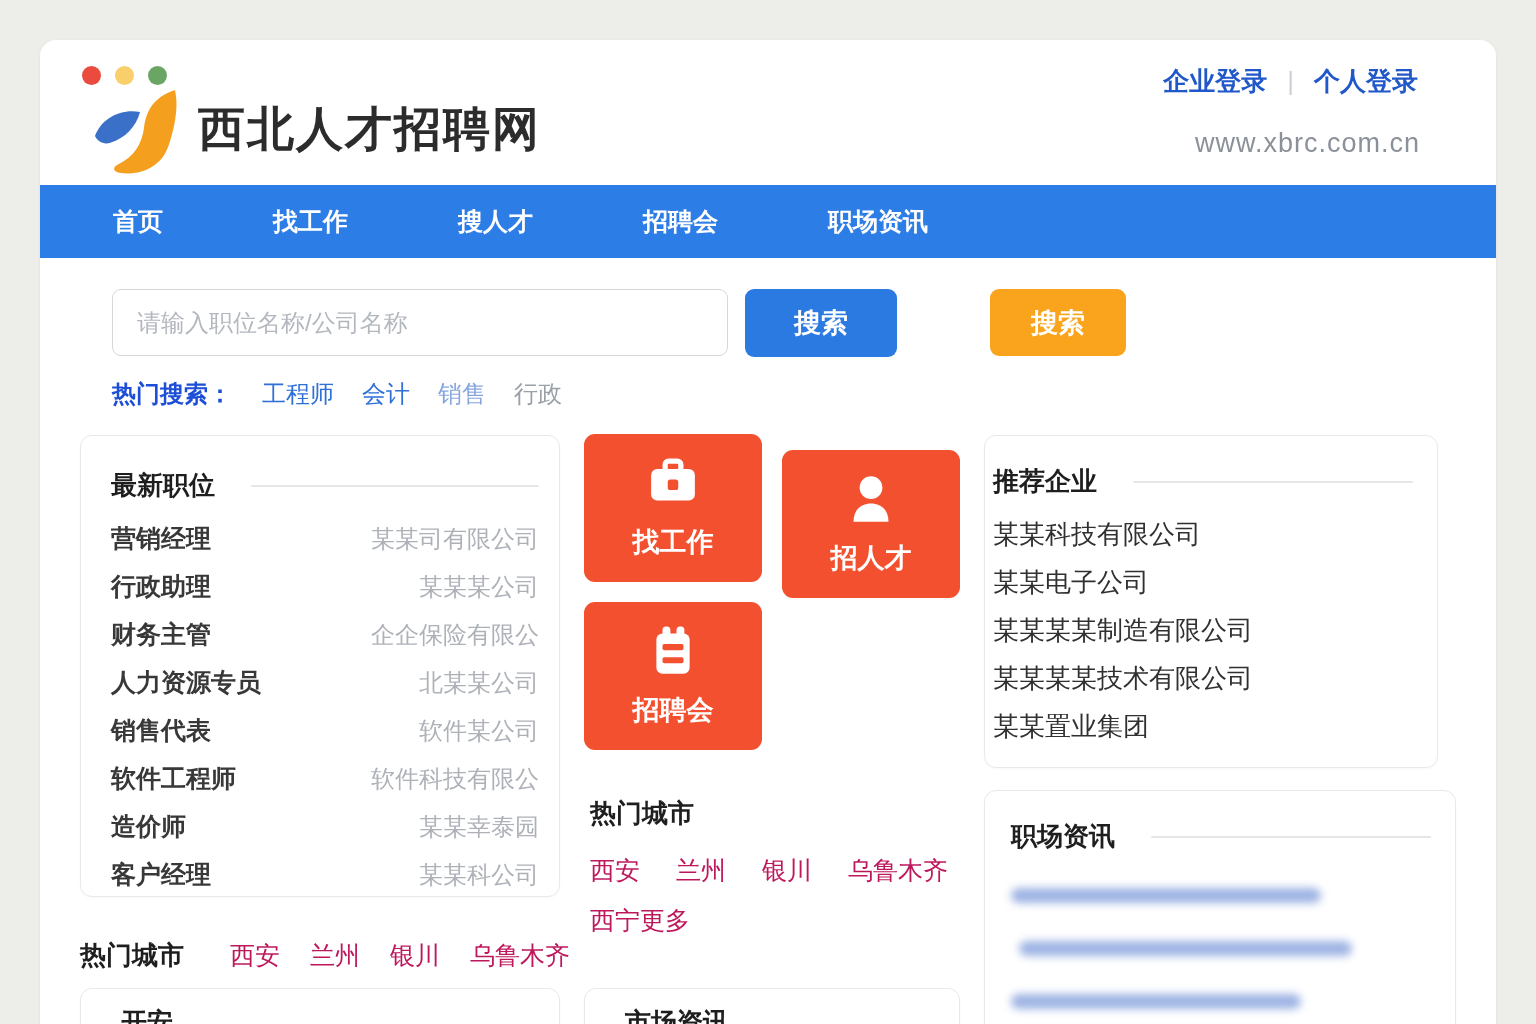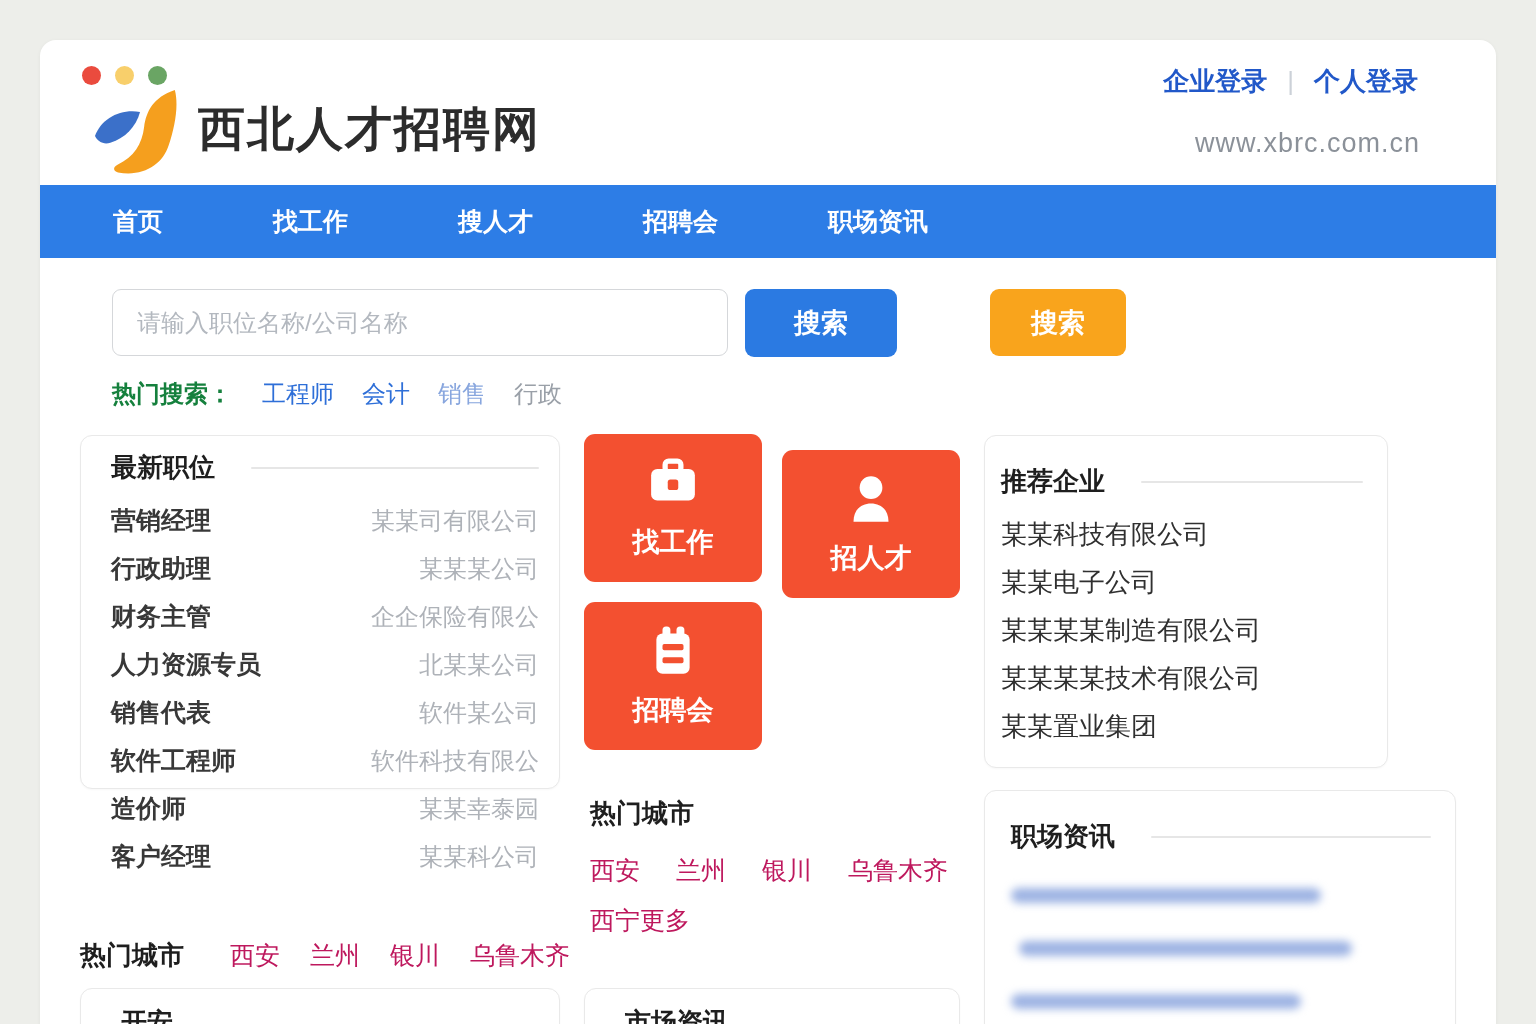--- a/index.html
+++ b/index.html
@@ -54,35 +54,35 @@
     position:absolute;border:none;border-radius:9px;color:#fff;
     font-size:27px;font-weight:600;cursor:pointer;
     font-family:"Liberation Sans","DejaVu Sans",sans-serif;
   }
   .btn-blue{left:705px;top:249px;width:152px;height:68px;background:#2b7ae2;}
   .btn-orange{left:950px;top:249px;width:136px;height:67px;background:#f9a41c;}
   .hot-row{
     position:absolute;left:72px;top:338px;display:flex;align-items:baseline;gap:28px;
     font-size:24px;white-space:nowrap;
   }
-  .hot-label{color:#15803d;font-weight:700;margin-right:2px;text-align:right;}
+  .hot-label{color:#1d4ed8;font-weight:700;margin-right:2px;text-align:right;}
   .hot-link{font-weight:500;cursor:pointer;}
   
   .card{
     position:absolute;background:#fff;border:1px solid #e9e9e9;border-radius:12px;
     box-sizing:border-box;box-shadow:0 1px 2px rgba(0,0,0,.03);
   }
   .card-head{display:flex;align-items:center;}
   .card-title{font-size:26px;font-weight:700;color:#1e1e1e;white-space:nowrap;}
   .head-line{flex:1;height:2px;background:#e6e6e6;margin-left:36px;border-radius:1px;}
-  .latest-card{left:40px;top:395px;width:480px;height:354px;padding:14px 20px 0 30px;}
+  .latest-card{left:40px;top:395px;width:480px;height:462px;padding:32px 20px 0 30px;}
   .job-row{display:flex;justify-content:space-between;align-items:center;height:47px;margin-top:1px;}
   .job-title{font-size:25px;font-weight:600;color:#383838;white-space:nowrap;}
   .job-company{font-size:24px;color:#aeb2b8;white-space:nowrap;}
-  .rec-card{left:944px;top:395px;width:404px;height:333px;padding:28px 24px 0 16px;}
+  .rec-card{left:944px;top:395px;width:454px;height:333px;padding:28px 24px 0 8px;}
   .rec-row{display:flex;align-items:center;height:47px;margin-top:1px;}
   .rec-name{font-size:26px;font-weight:500;color:#303030;white-space:nowrap;}
   .news-card{left:944px;top:750px;width:472px;height:370px;padding:28px 24px 0 26px;}
   .news-lines{margin-top:34px;}
   .news-line{
     height:15px;border-radius:8px;background:#9db3e3;filter:blur(4px);
     margin-bottom:38px;cursor:pointer;
   }
   .news-line:nth-of-type(1){width:310px;}
   .news-line:nth-of-type(2){width:333px;margin-left:8px;}

